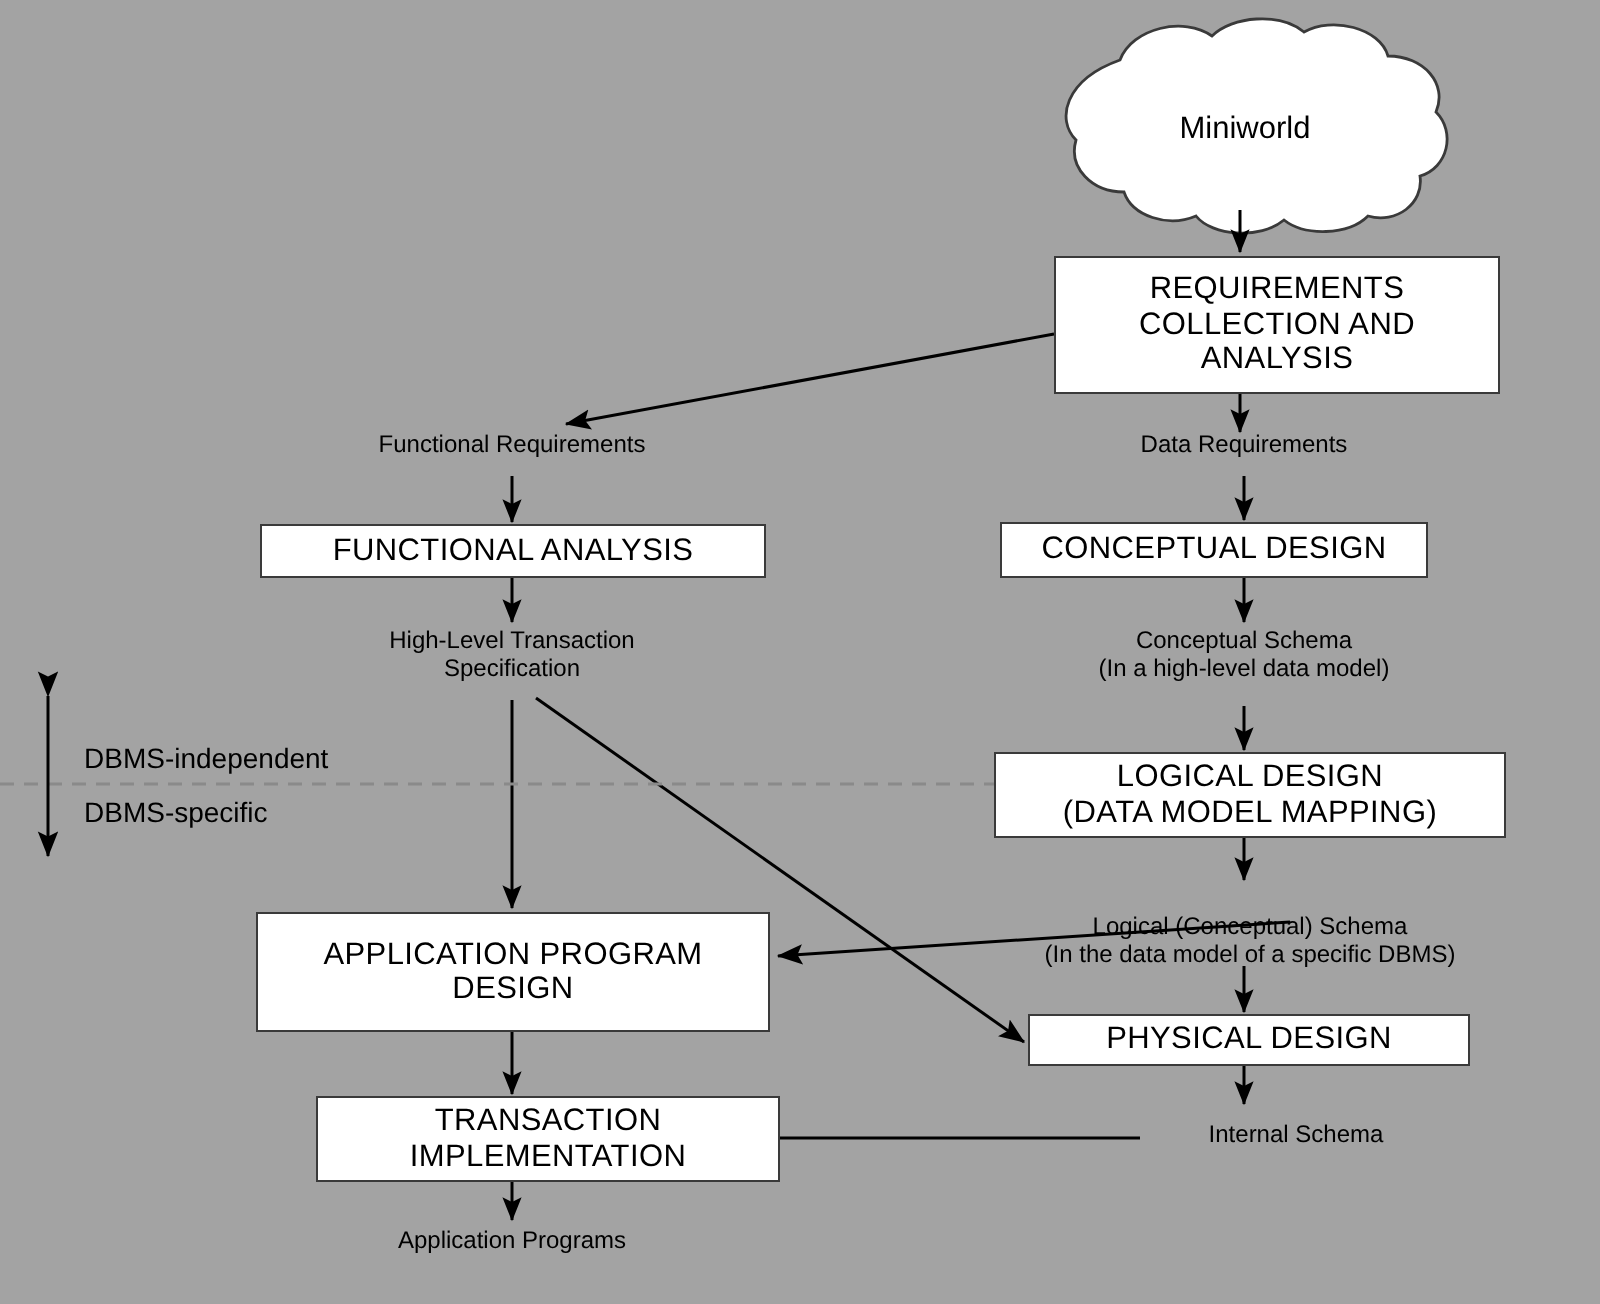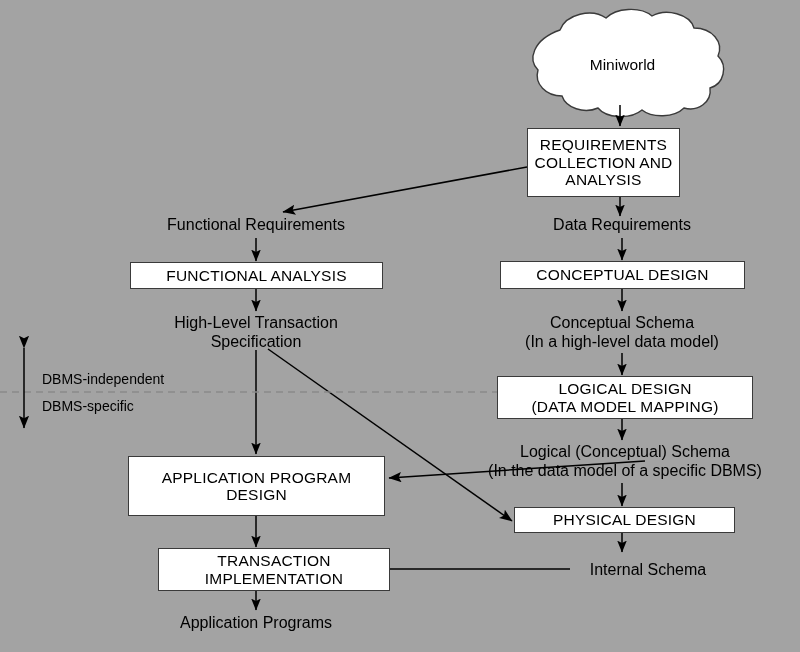--- a/index.html
+++ b/index.html
@@ -36,21 +36,21 @@
     line-height: 1.12;
     letter-spacing: 0.2px;
     font-size: 15.5px;
   }
   .node span { display: block; }
   .caption {
     position: absolute;
     color: #000000;
     text-align: center;
     line-height: 1.2;
-    font-size: 16px;
+    font-size: 12px;
     white-space: nowrap;
   }
   .caption span { display: block; }
   .cloud-label {
     position: absolute;
     font-size: 15.5px;
     color: #000;
     text-align: center;
     white-space: nowrap;
   }
@@ -117,41 +117,41 @@
 
     <line x1="256" y1="591" x2="256" y2="610" stroke="#000" stroke-width="1.5" marker-end="url(#ah)"></line>
 
     <line x1="0" y1="392" x2="500" y2="392" stroke="#8a8a8a" stroke-width="1.6" stroke-dasharray="7,5"></line>
 
     <line x1="24" y1="348" x2="24" y2="428" stroke="#000" stroke-width="1.5" marker-start="url(#ah2)" marker-end="url(#ah2)"></line>
   </svg>
 
   <div class="cloud-label" style="left:530px; top:56px; width:185px;">Miniworld</div>
 
-  <div class="node" style="left:527px; top:128px; width:153px; height:69px;">
+  <div class="node" style="left:527px; top:128px; width:223px; height:69px;">
     <div>
       <span>REQUIREMENTS</span>
       <span>COLLECTION AND</span>
       <span>ANALYSIS</span>
     </div>
   </div>
 
   <div class="caption" style="left:156px; top:215px; width:200px;">
     <span>Functional Requirements</span>
   </div>
 
   <div class="caption" style="left:537px; top:215px; width:170px;">
     <span>Data Requirements</span>
   </div>
 
   <div class="node" style="left:130px; top:262px; width:253px; height:27px;text-align:center;">
     <span>FUNCTIONAL ANALYSIS</span>
   </div>
 
-  <div class="node" style="left:500px; top:261px; width:245px; height:28px;align-items:center;">
+  <div class="node" style="left:500px; top:261px; width:214px; height:28px;align-items:center;">
     <span>CONCEPTUAL DESIGN</span>
   </div>
 
   <div class="caption" style="left:146px; top:313px; width:220px;">
     <span>High-Level Transaction</span>
     <span>Specification</span>
   </div>
 
   <div class="caption" style="left:492px; top:313px; width:260px;">
     <span>Conceptual Schema</span>
@@ -161,21 +161,21 @@
   <div class="divider-label" style="left:42px; top:371px;">DBMS-independent</div>
   <div class="divider-label" style="left:42px; top:398px;">DBMS-specific</div>
 
   <div class="node" style="left:497px; top:376px; width:256px; height:43px;justify-content:center;">
     <div>
       <span>LOGICAL DESIGN</span>
       <span>(DATA MODEL MAPPING)</span>
     </div>
   </div>
 
-  <div class="caption" style="left:455px; top:442px; width:340px;">
+  <div class="caption" style="left:455px; top:456px; width:340px;">
     <span>Logical (Conceptual) Schema</span>
     <span>(In the data model of a specific DBMS)</span>
   </div>
 
   <div class="node" style="left:128px; top:456px; width:257px; height:60px;">
     <div>
       <span>APPLICATION PROGRAM</span>
       <span>DESIGN</span>
     </div>
   </div>

